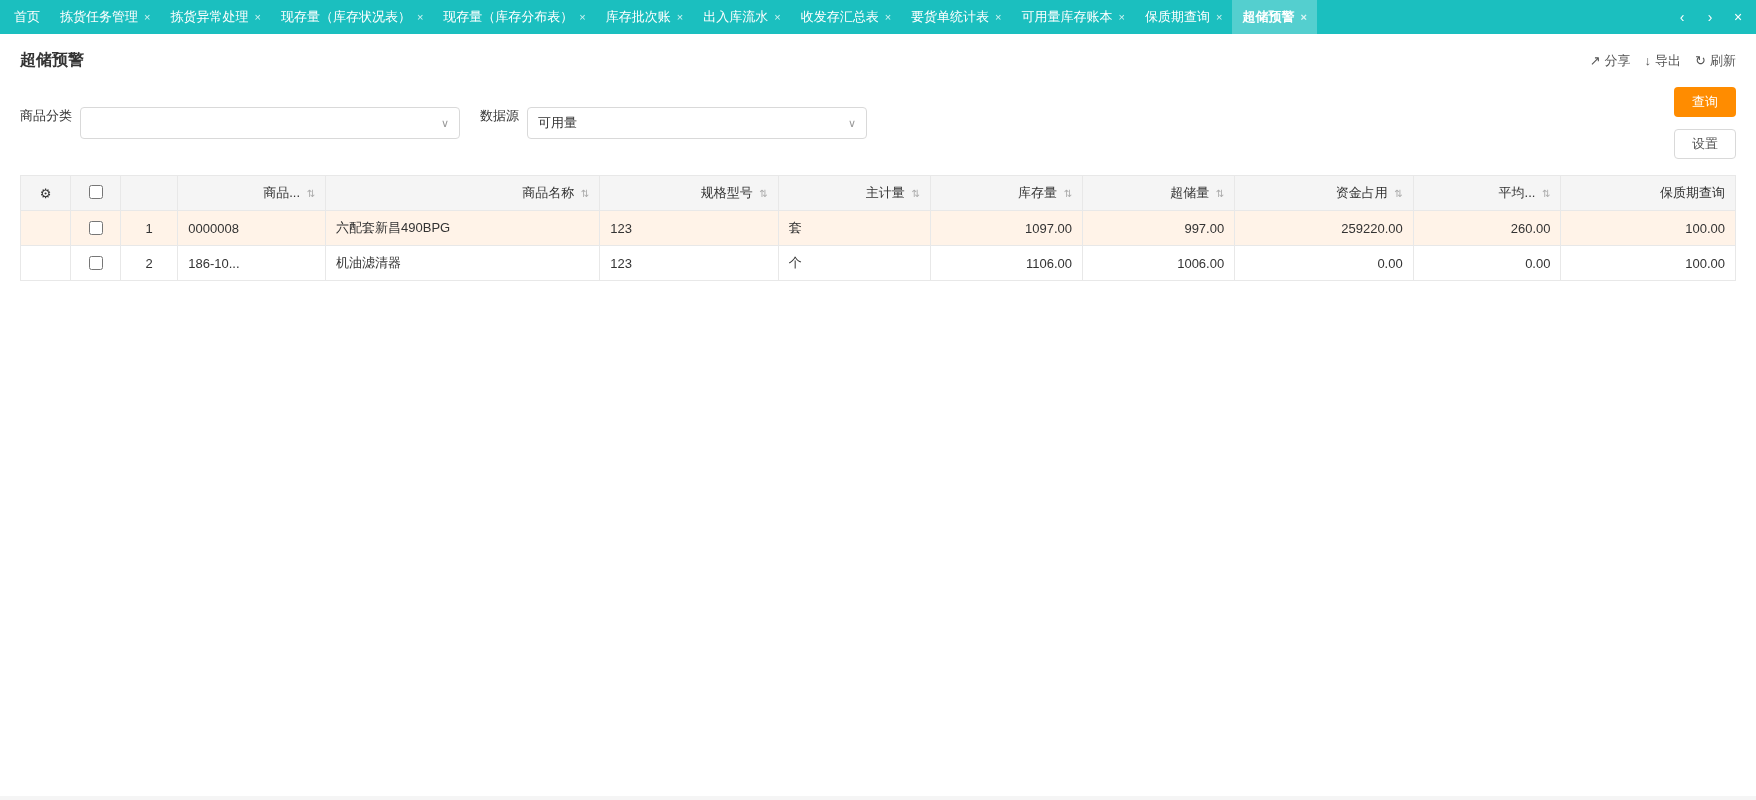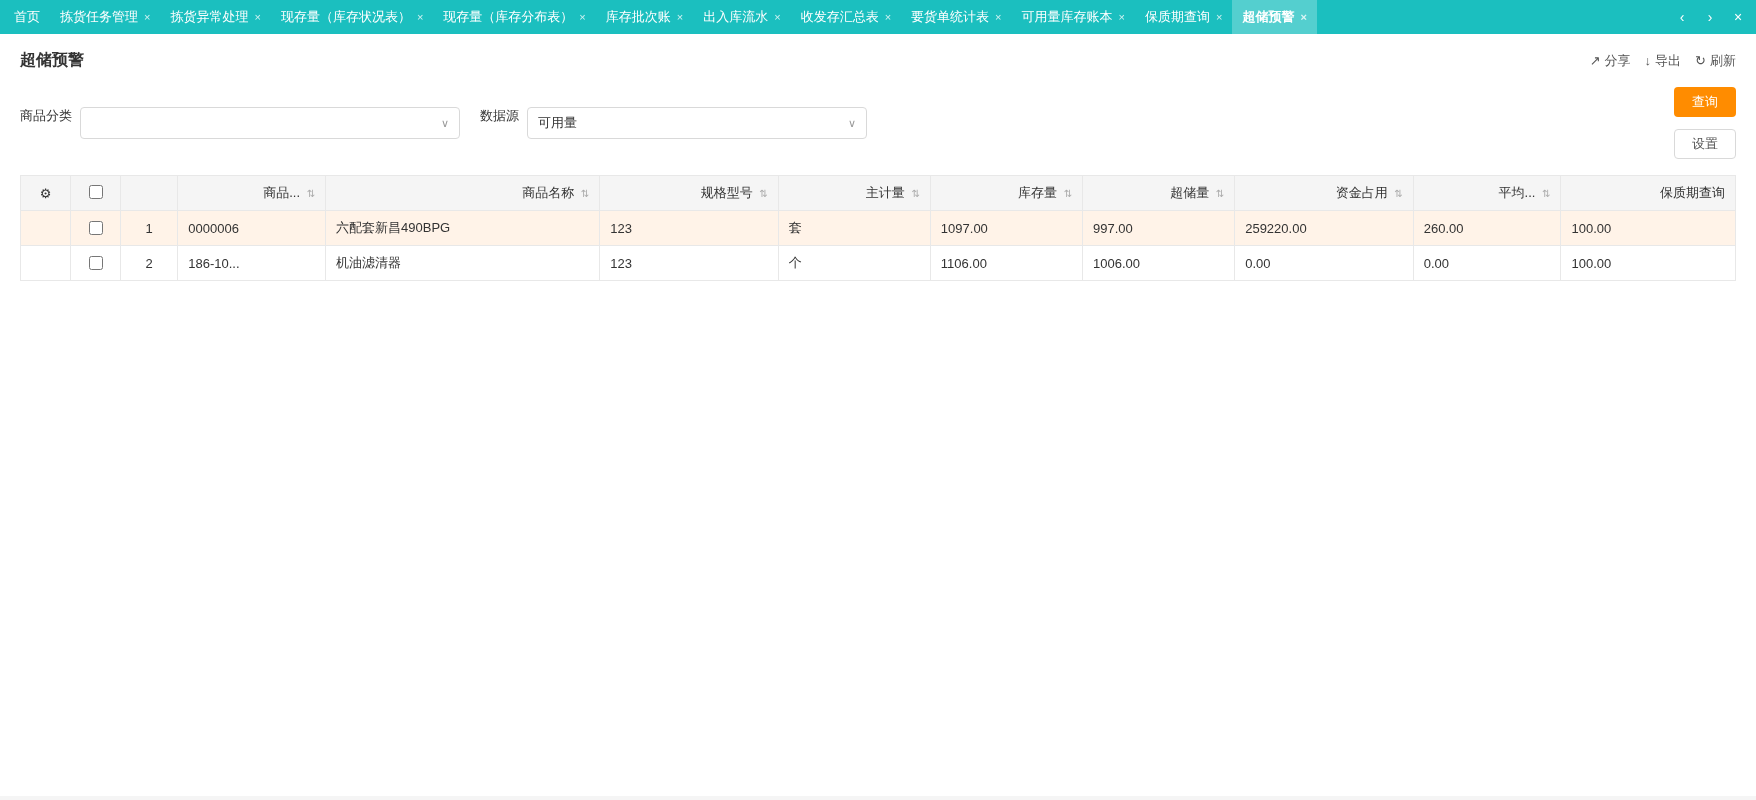--- a/index.html
+++ b/index.html
@@ -181,20 +181,21 @@
     input[type="checkbox"] {
       cursor: pointer;
       width: 14px;
       height: 14px;
     }
     .row-num {
       color: #333;
       text-align: center;
     }
     .num-right {
+      text-align: right;
     }
   </style>
 </head>
 <body>
 
 <div class="top-bar">
 
   <div id="nav-items-container" style="display:flex;align-items:center;flex:1;overflow:hidden;">
       <div class="nav-item">首页</div>
       <div class="nav-item">拣货任务管理<span class="close-x">×</span></div>
@@ -274,21 +275,21 @@
     </thead>
     <tbody id="table-body">
     <tr class="row-highlighted">
       <td></td>
       <td>
         <div class="checkbox-cell">
           <input type="checkbox" style="">
         </div>
       </td>
       <td class="row-num">1</td>
-      <td>0000006</td>
+      <td>0000008</td>
       <td>六配套新昌490BPG</td>
       <td>123</td>
       <td>套</td>
       <td class="num-right">1097.00</td>
       <td class="num-right">997.00</td>
       <td class="num-right">259220.00</td>
       <td class="num-right">260.00</td>
       <td class="num-right">100.00</td>
     </tr>
         <tr>

